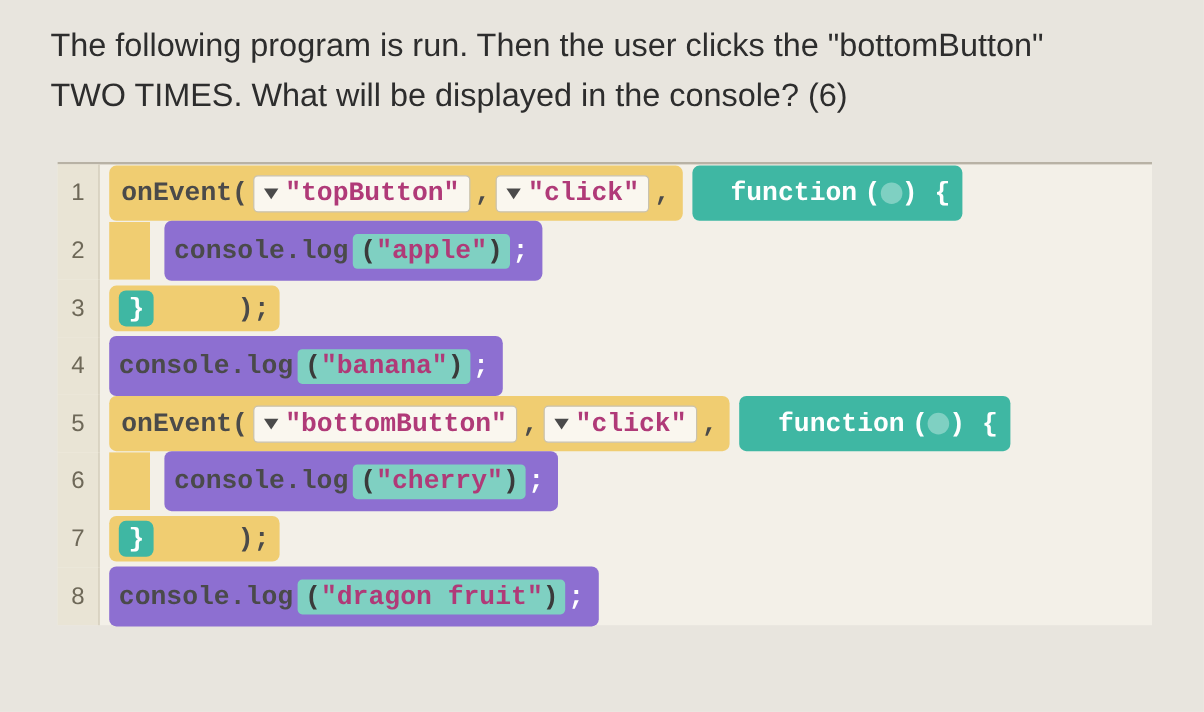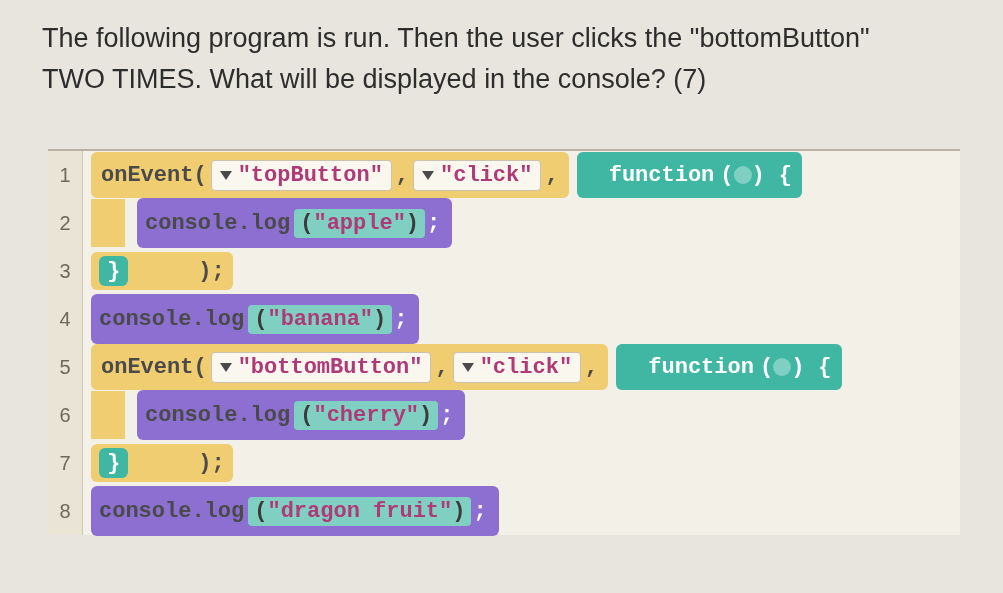--- a/index.html
+++ b/index.html
@@ -12,21 +12,21 @@
     overflow: hidden;
   }
   .page {
     padding: 18px 32px 0 42px;
     box-sizing: border-box;
   }
   .question {
     font-size: 27px;
     line-height: 1.5;
     color: #2d2d2d;
-    margin-bottom: 50px;
+    margin-bottom: 36px;
   }
   .codebox {
     margin-left: 6px;
     margin-right: 0;
     background: #f3f0e8;
     border-top: 2px solid #b8b2a5;
     width: 912px;
     box-sizing: border-box;
   }
   .line {
@@ -132,21 +132,21 @@
     color:#4a4a4a;
   }
 </style>
 </head>
 <body>
 
 <div class="page">
 
   <div class="question">
     <span>The following program is run. Then the user clicks the "bottomButton"</span><br>
-    <span>TWO TIMES. What will be displayed in the console? (7)</span>
+    <span>TWO TIMES. What will be displayed in the console? (6)</span>
   </div>
 
   <div class="codebox">
 
     <div class="line">
       <div class="gutter">1</div>
       <div class="code">
         <span class="block yellow">
           <span>onEvent</span>
           <span>(</span>

